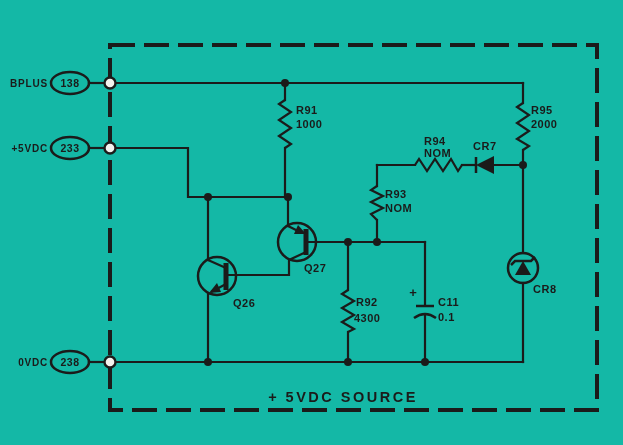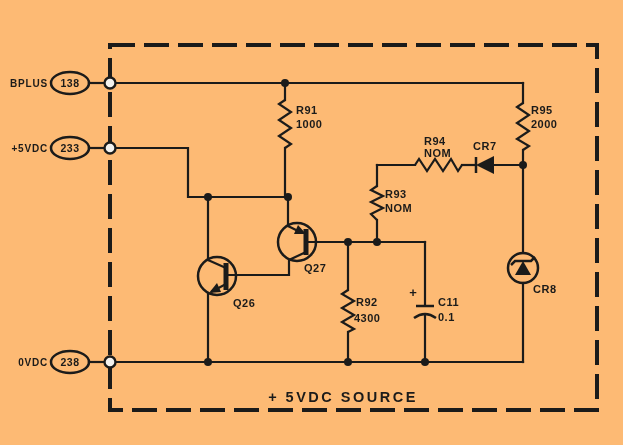--- a/index.html
+++ b/index.html
@@ -1,19 +1,19 @@
 <!DOCTYPE html>
 <html><head>
 <meta charset="utf-8">
 <style>
   html,body{margin:0;padding:0;background:#e9e8e4;}
   .page{
     position:relative;
     width:623px;height:445px;
-    background:#fdba74;
+    background:#14b8a6;
     overflow:hidden;
     font-family:"Liberation Sans", sans-serif;
   }
   svg{display:block;}
   text{
     font-family:"Liberation Sans", sans-serif;
     font-weight:bold;
     fill:#1b1b1a;
   }
   .lbl{font-size:11px;letter-spacing:0.5px;}

